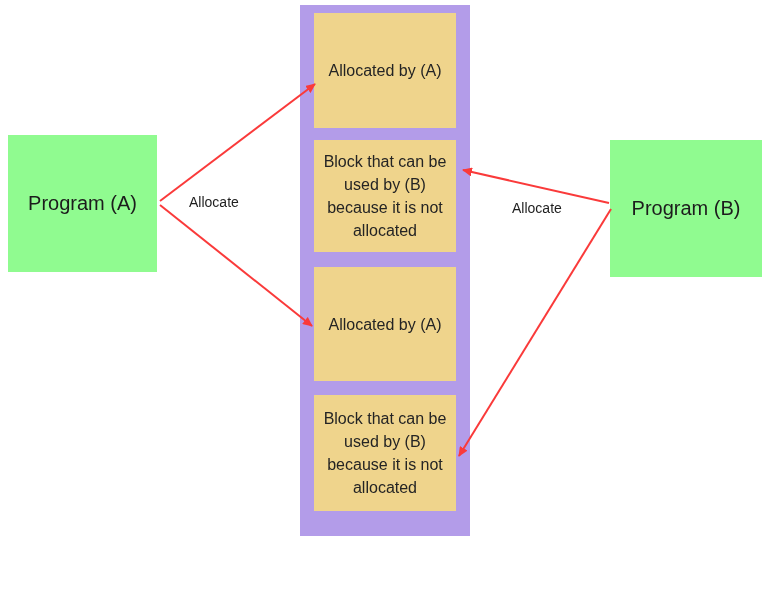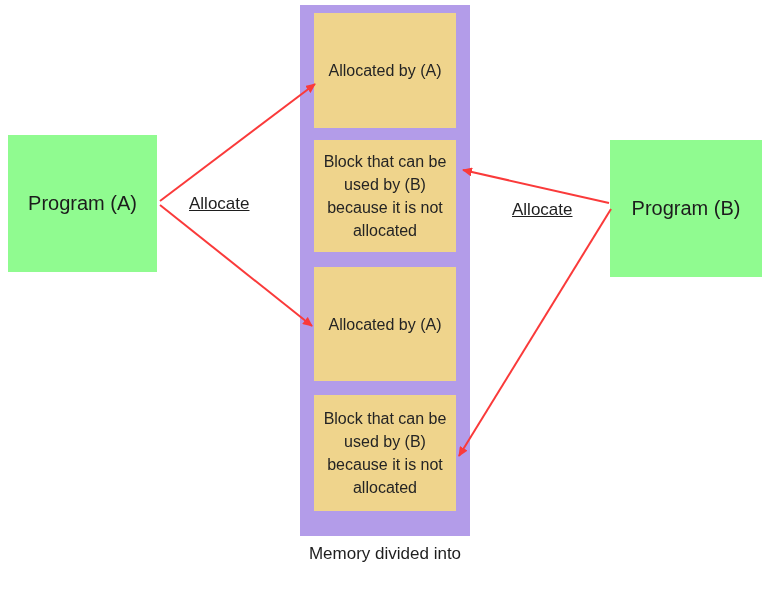--- a/index.html
+++ b/index.html
@@ -43,24 +43,23 @@
     line-height: 23px;
     color: #242424;
   }
   .frame-1 { top: 8px;   height: 115px; }
   .frame-2 { top: 135px; height: 112px; }
   .frame-3 { top: 262px; height: 114px; }
   .frame-4 { top: 390px; height: 116px; }
 
   .arrow-label {
     position: absolute;
-    font-size: 17px;
+    font-size: 14px;
     color: #1e1e1e;
     white-space: nowrap;
-    text-decoration: underline;
   }
   .arrow-label-left  { left: 189px; top: 194px; }
   .arrow-label-right { left: 512px; top: 200px; }
 
   .caption {
     position: absolute;
     left: 285px; top: 543px; width: 200px;
     text-align: center;
     font-size: 17px;
     line-height: 22px;
@@ -105,21 +104,20 @@
       <div>used by (B)</div>
       <div>because it is not</div>
       <div>allocated</div>
     </div>
   </div>
 
   <div class="arrow-label arrow-label-left">Allocate</div>
   <div class="arrow-label arrow-label-right">Allocate</div>
 
   <div class="caption">
-    <div>Memory divided into</div>
   </div>
 
   <svg class="arrows" viewBox="0 0 768 593">
     <defs>
       <marker id="arrowhead" markerWidth="10" markerHeight="9" refX="9" refY="4.5" orient="auto" markerUnits="userSpaceOnUse">
         <path d="M0,0 L10,4.5 L0,9 Z" fill="#fa3a3a"></path>
       </marker>
     </defs>
     <line x1="160" y1="201" x2="315" y2="84" stroke-width="2" marker-end="url(#arrowhead)" stroke="#fa3a3a"></line>
     <line x1="160" y1="205" x2="312" y2="326" stroke-width="2" marker-end="url(#arrowhead)" stroke="#fa3a3a"></line>

